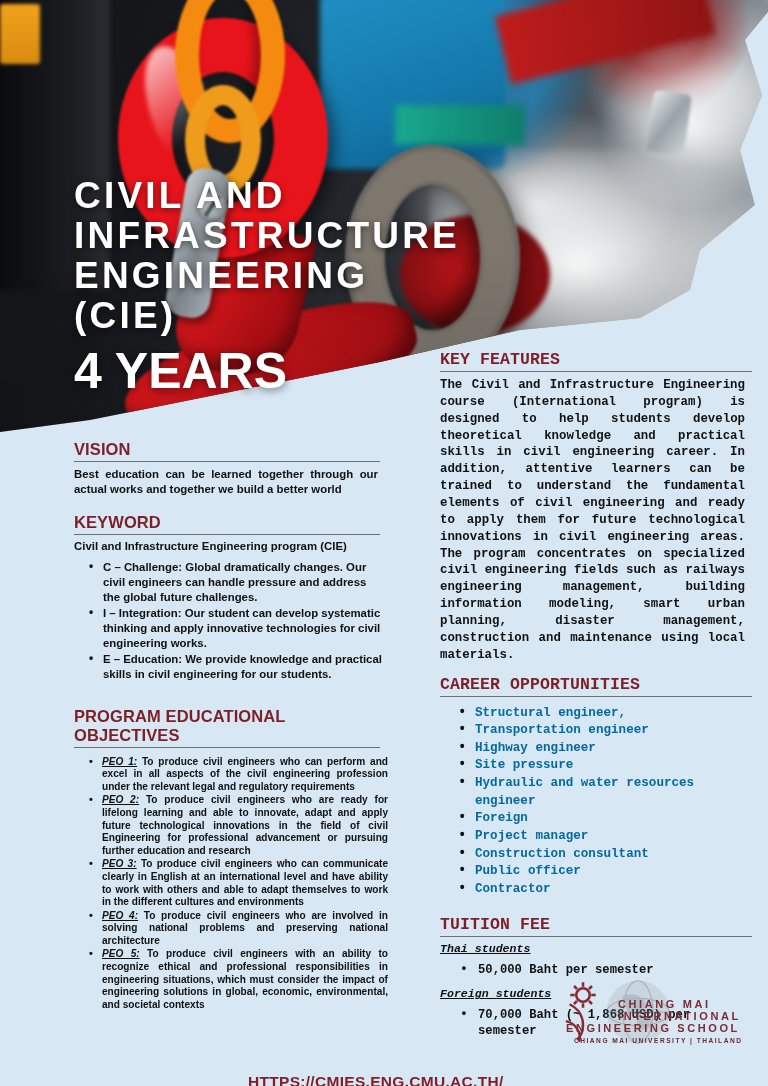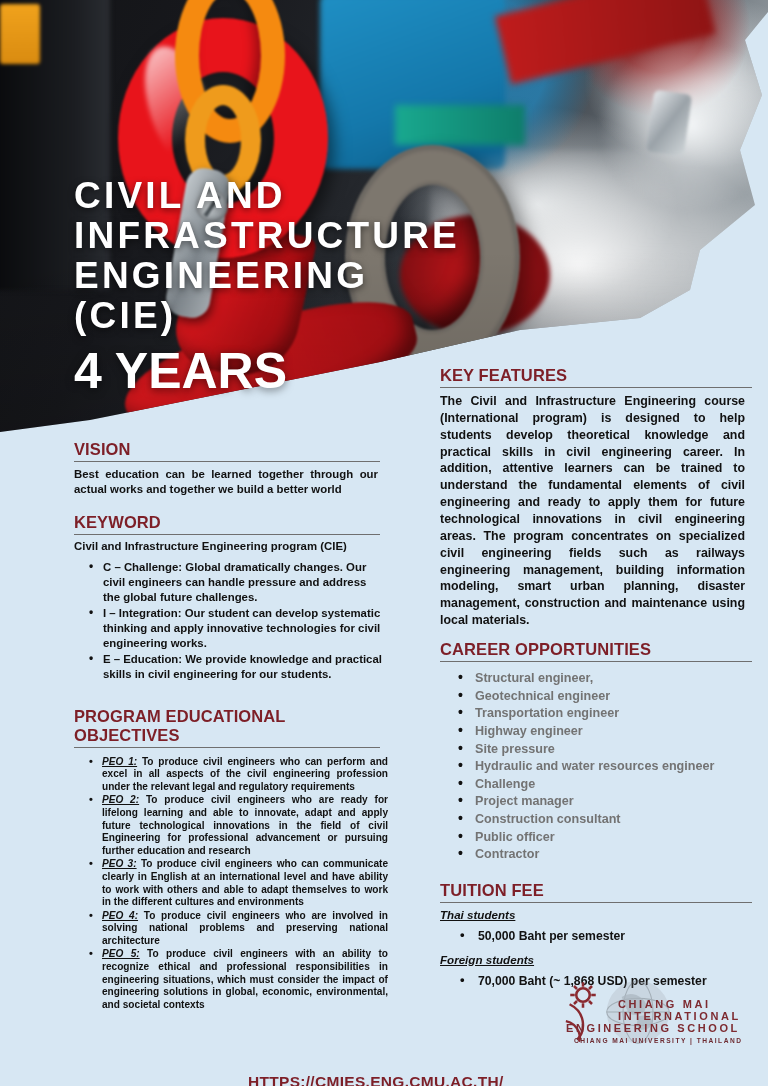--- a/index.html
+++ b/index.html
@@ -103,21 +103,21 @@
     letter-spacing:3.2px; text-shadow:0 2px 7px rgba(0,0,0,.55);
   }
   .years-line {
     color:#fff; font-weight:700; font-size:50px; line-height:1.0;
     letter-spacing:0px; margin-top:10px; text-shadow:0 2px 9px rgba(0,0,0,.5);
   }
 
   
   .col { position:absolute; z-index:6; }
   #left-col  { left:68px;  top:440px; width:312px; }
-  #right-col { left:440px; top:366px; width:305px; }
+  #right-col { left:440px; top:350px; width:305px;font-family:Liberation Mono, monospace; }
 
   h2.sec {
     color:#7d1f27; font-weight:700; font-size:16.5px; letter-spacing:.1px;
     padding-bottom:2px; border-bottom:1.4px solid #6f6f6f; margin-bottom:5px;
   }
   #left-col h2.sec { margin-left:6px; width:306px; }
   h2.sec.wide { margin-left:0; width:312px; }
 
   p.body {
     font-size:11.4px; line-height:1.33; color:#111; text-align:justify;
@@ -137,21 +137,21 @@
     padding-left:21px; margin-left:6px; margin-bottom:.5px; width:300px; }
   ul.kw li:before { left:7px; top:-1px; font-size:12px; }
 
   
   ul.peo li { font-size:10.1px; line-height:1.26; font-weight:600; color:#111;
     padding-left:20px; margin-left:6px; text-align:justify; width:306px; margin-bottom:.5px; }
   ul.peo li:before { left:7px; top:-1px; font-size:11px; }
   .peo-tag { font-style:italic; text-decoration:underline; font-weight:700; }
 
   
-  ul.career li { font-size:12.6px; line-height:1.40; font-weight:600; color:#737373;
+  ul.career li { font-size:12.6px; line-height:1.40; font-weight:600; color:#0369a1;
     padding-left:27px; }
   ul.career li:before { left:10px; top:-2px; font-size:14px; }
 
   
   .tu-label { font-size:11.6px; font-weight:700; font-style:italic;
     text-decoration:underline; color:#111; margin-top:1px; }
   ul.tuition li { font-size:12.2px; line-height:1.30; font-weight:600; color:#111;
     padding-left:30px; margin-bottom:1px; }
   ul.tuition li:before { left:12px; top:-2px; font-size:13px; }
 
@@ -251,26 +251,25 @@
 <div id="right-col" class="col">
 
   <h2 class="sec wide">KEY FEATURES</h2>
   <p class="body">The Civil and Infrastructure Engineering course (International program) is designed to help students develop theoretical knowledge and practical skills in civil engineering career. In addition, attentive learners can be trained to understand the fundamental elements of civil engineering and ready to apply them for future technological innovations in civil engineering areas. The program concentrates on specialized civil engineering fields such as railways engineering management, building information modeling, smart urban planning, disaster management, construction and maintenance using local materials.</p>
 
   <div class="gap-s"></div>
 
   <h2 class="sec wide">CAREER OPPORTUNITIES</h2>
   <ul class="career">
     <li>Structural engineer,</li>
-    <li>Geotechnical engineer</li>
     <li>Transportation engineer</li>
     <li>Highway engineer</li>
     <li>Site pressure</li>
     <li>Hydraulic and water resources engineer</li>
-    <li>Challenge</li>
+    <li>Foreign</li>
     <li>Project manager</li>
     <li>Construction consultant</li>
     <li>Public officer</li>
     <li>Contractor</li>
   </ul>
 
   <div class="gap-s"></div>
 
   <h2 class="sec wide">TUITION FEE</h2>
   <div class="tu-label">Thai students</div>

